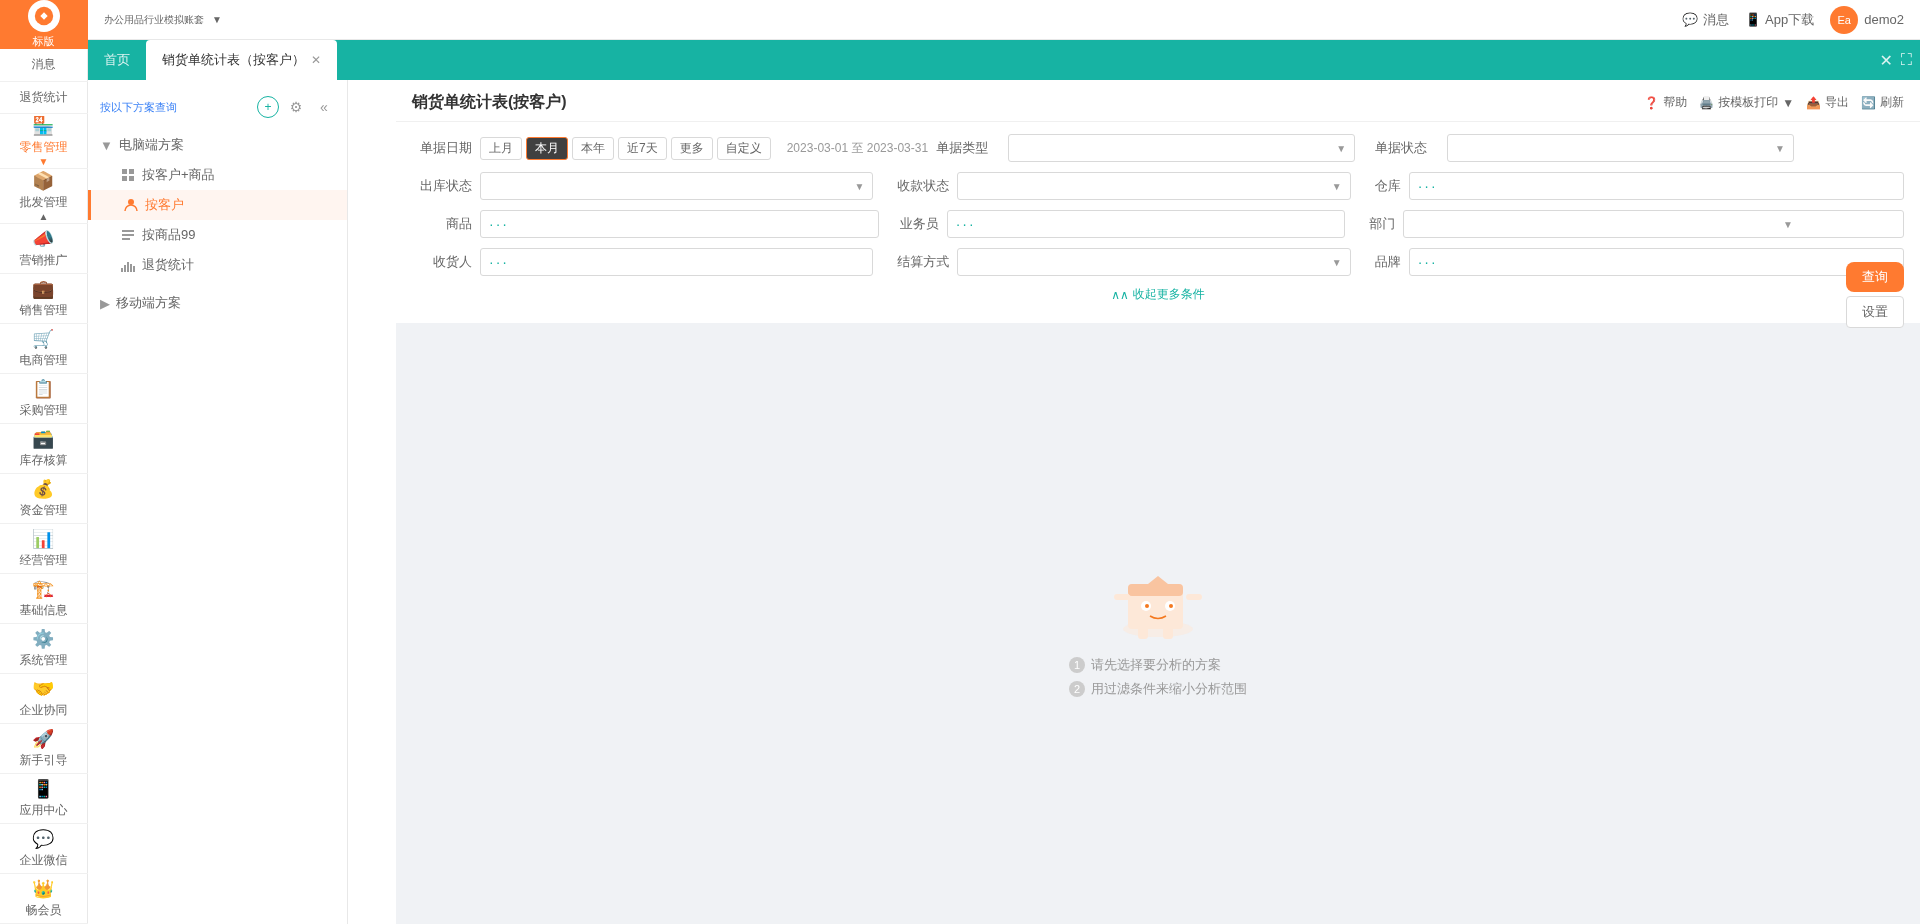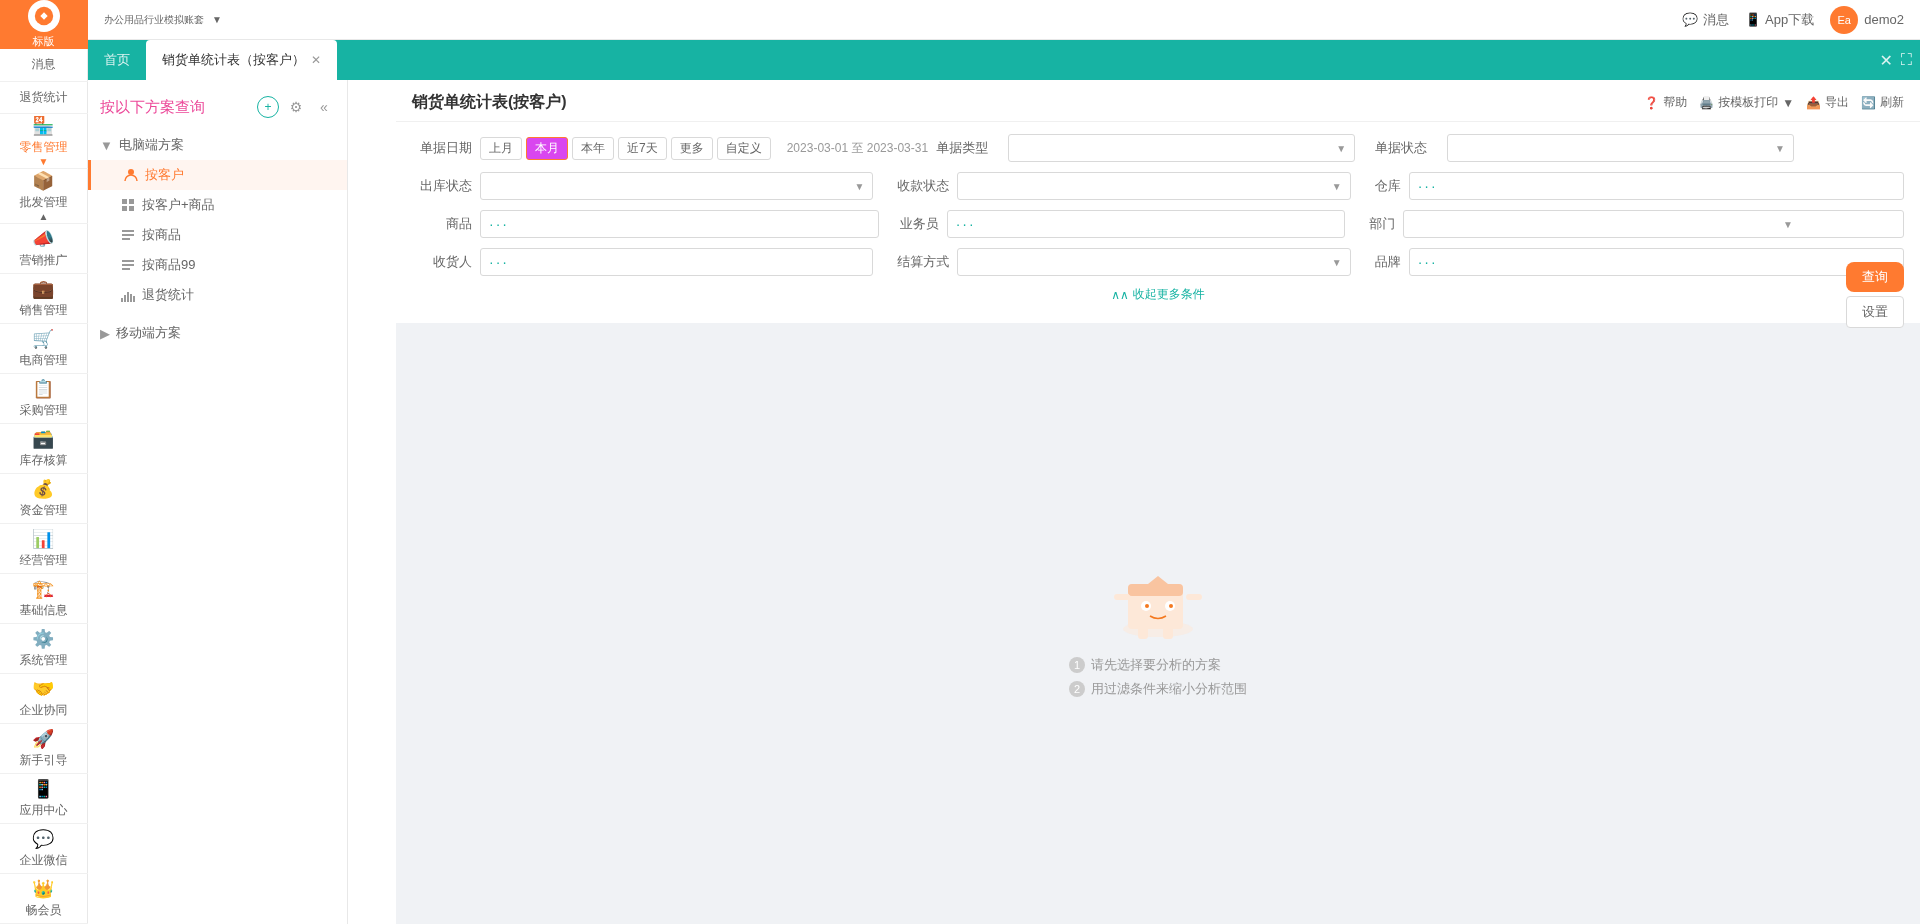--- a/index.html
+++ b/index.html
@@ -32,21 +32,21 @@
     .tab-item.active { background: #fff; color: #333; border-radius: 4px 4px 0 0; }
     .tab-item .tab-close { color: #999; font-size: 12px; cursor: pointer; }
     .tab-maximize { margin-left: auto; margin-right: 8px; color: rgba(255,255,255,0.85); font-size: 16px; cursor: pointer; display: flex; align-items: center; gap: 8px; }
 
     
     .content { flex: 1; display: flex; overflow: hidden; background: #f0f2f5; }
 
     
     .left-panel { width: 260px; background: #fff; border-right: 1px solid #e8e8e8; padding: 8px 0; flex-shrink: 0; overflow-y: auto; }
     .left-panel-header { display: flex; align-items: center; justify-content: space-between; padding: 8px 12px; }
-    .left-panel-title { font-size: 15px; color: #ec4899; font-weight: 500; }
+    .left-panel-title { font-size: 11px; color: #3b82f6; font-weight: 500; }
     .left-panel-actions { display: flex; align-items: center; gap: 6px; }
     .left-panel-action-btn { width: 22px; height: 22px; border-radius: 50%; border: 1px solid #17b3a3; color: #17b3a3; display: flex; align-items: center; justify-content: center; font-size: 12px; cursor: pointer; }
     .left-panel-action-btn.icon-btn { border: none; color: #999; font-size: 14px; }
 
     .tree-section { padding: 4px 0; }
     .tree-parent { display: flex; align-items: center; padding: 6px 12px; color: #666; font-size: 13px; cursor: pointer; }
     .tree-parent .arrow { margin-right: 6px; color: #999; }
     .tree-child { padding: 6px 12px 6px 32px; color: #666; font-size: 13px; cursor: pointer; display: flex; align-items: center; gap: 6px; }
     .tree-child.active { background: #fff5f0; color: #ff7a30; border-left: 3px solid #ff7a30; }
     .tree-child .child-icon { width: 16px; height: 16px; display: flex; align-items: center; justify-content: center; }
@@ -59,21 +59,21 @@
     .page-title { font-size: 16px; font-weight: bold; color: #333; }
     .page-actions { display: flex; align-items: center; gap: 12px; }
     .page-action-btn { display: flex; align-items: center; gap: 4px; color: #666; font-size: 12px; cursor: pointer; }
 
     
     .filter-area { padding: 12px 16px; background: #fff; }
     .filter-row { display: flex; align-items: center; margin-bottom: 10px; gap: 8px; }
     .filter-label { width: 60px; color: #666; font-size: 13px; text-align: right; flex-shrink: 0; }
     .filter-date-btns { display: flex; align-items: center; gap: 4px; }
     .date-btn { padding: 2px 8px; border: 1px solid #d9d9d9; border-radius: 3px; font-size: 12px; color: #666; cursor: pointer; background: #fff; }
-    .date-btn.active { background: #d946ef; color: #fff; border-color: #ff7a30; }
+    .date-btn.active { background: #404040; color: #fff; border-color: #ff7a30; }
     .date-range { font-size: 12px; color: #999; margin-left: 8px; }
     .filter-select { flex: 1; height: 28px; border: 1px solid #d9d9d9; border-radius: 3px; padding: 0 8px; font-size: 12px; color: #666; display: flex; align-items: center; justify-content: space-between; cursor: pointer; }
     .filter-select .placeholder { color: #bbb; }
     .filter-select .arrow { color: #999; font-size: 10px; }
     .filter-select .dots { color: #17b3a3; font-size: 14px; letter-spacing: 2px; }
 
     .collapse-bar { display: flex; justify-content: center; margin: 8px 0; }
     .collapse-btn { color: #17b3a3; font-size: 12px; cursor: pointer; display: flex; align-items: center; gap: 4px; border: none; background: none; }
 
     .search-btn-area { display: flex; flex-direction: column; gap: 4px; position: absolute; right: 16px; top: 140px; }
@@ -227,54 +227,44 @@
           <div class="left-panel-action-btn">+</div>
           <div class="left-panel-action-btn icon-btn">⚙</div>
           <div class="left-panel-action-btn icon-btn">«</div>
         </div>
       </div>
 
       <div class="tree-section">
         <div class="tree-parent">
           <span class="arrow">▼</span>
           <span>电脑端方案</span>
-        </div>
-
-        <div class="tree-child active">
-          <span class="child-icon">
-            <svg width="16" height="16" viewBox="0 0 16 16" fill="none">
-              <circle cx="8" cy="5" r="3" fill="#ff7a30"></circle>
-              <path d="M2 14c0-3.3 2.7-6 6-6s6 2.7 6 6" stroke="#ff7a30" stroke-width="1.5" fill="none"></path>
-            </svg>
-          </span>
-          <span>按客户</span>
         </div>
 
         <div class="tree-child">
           <span class="child-icon">
             <svg width="16" height="16" viewBox="0 0 16 16" fill="none">
               <rect x="2" y="2" width="5" height="5" fill="#999"></rect>
               <rect x="9" y="2" width="5" height="5" fill="#999"></rect>
               <rect x="2" y="9" width="5" height="5" fill="#999"></rect>
               <rect x="9" y="9" width="5" height="5" fill="#999"></rect>
             </svg>
           </span>
           <span>按客户+商品</span>
         </div>
 
-        <div class="tree-child">
+        <div class="tree-child active">
           <span class="child-icon">
             <svg width="16" height="16" viewBox="0 0 16 16" fill="none">
-              <rect x="2" y="3" width="12" height="2" fill="#999"></rect>
-              <rect x="2" y="7" width="12" height="2" fill="#999"></rect>
-              <rect x="2" y="11" width="8" height="2" fill="#999"></rect>
+              <circle cx="8" cy="5" r="3" fill="#ff7a30"></circle>
+              <path d="M2 14c0-3.3 2.7-6 6-6s6 2.7 6 6" stroke="#ff7a30" stroke-width="1.5" fill="none"></path>
             </svg>
           </span>
-          <span>按商品</span>
-        </div>
+          <span>按客户</span>
+        </div>
+
 
         <div class="tree-child">
           <span class="child-icon">
             <svg width="16" height="16" viewBox="0 0 16 16" fill="none">
               <rect x="2" y="3" width="12" height="2" fill="#999"></rect>
               <rect x="2" y="7" width="12" height="2" fill="#999"></rect>
               <rect x="2" y="11" width="8" height="2" fill="#999"></rect>
             </svg>
           </span>
           <span>按商品99</span>

